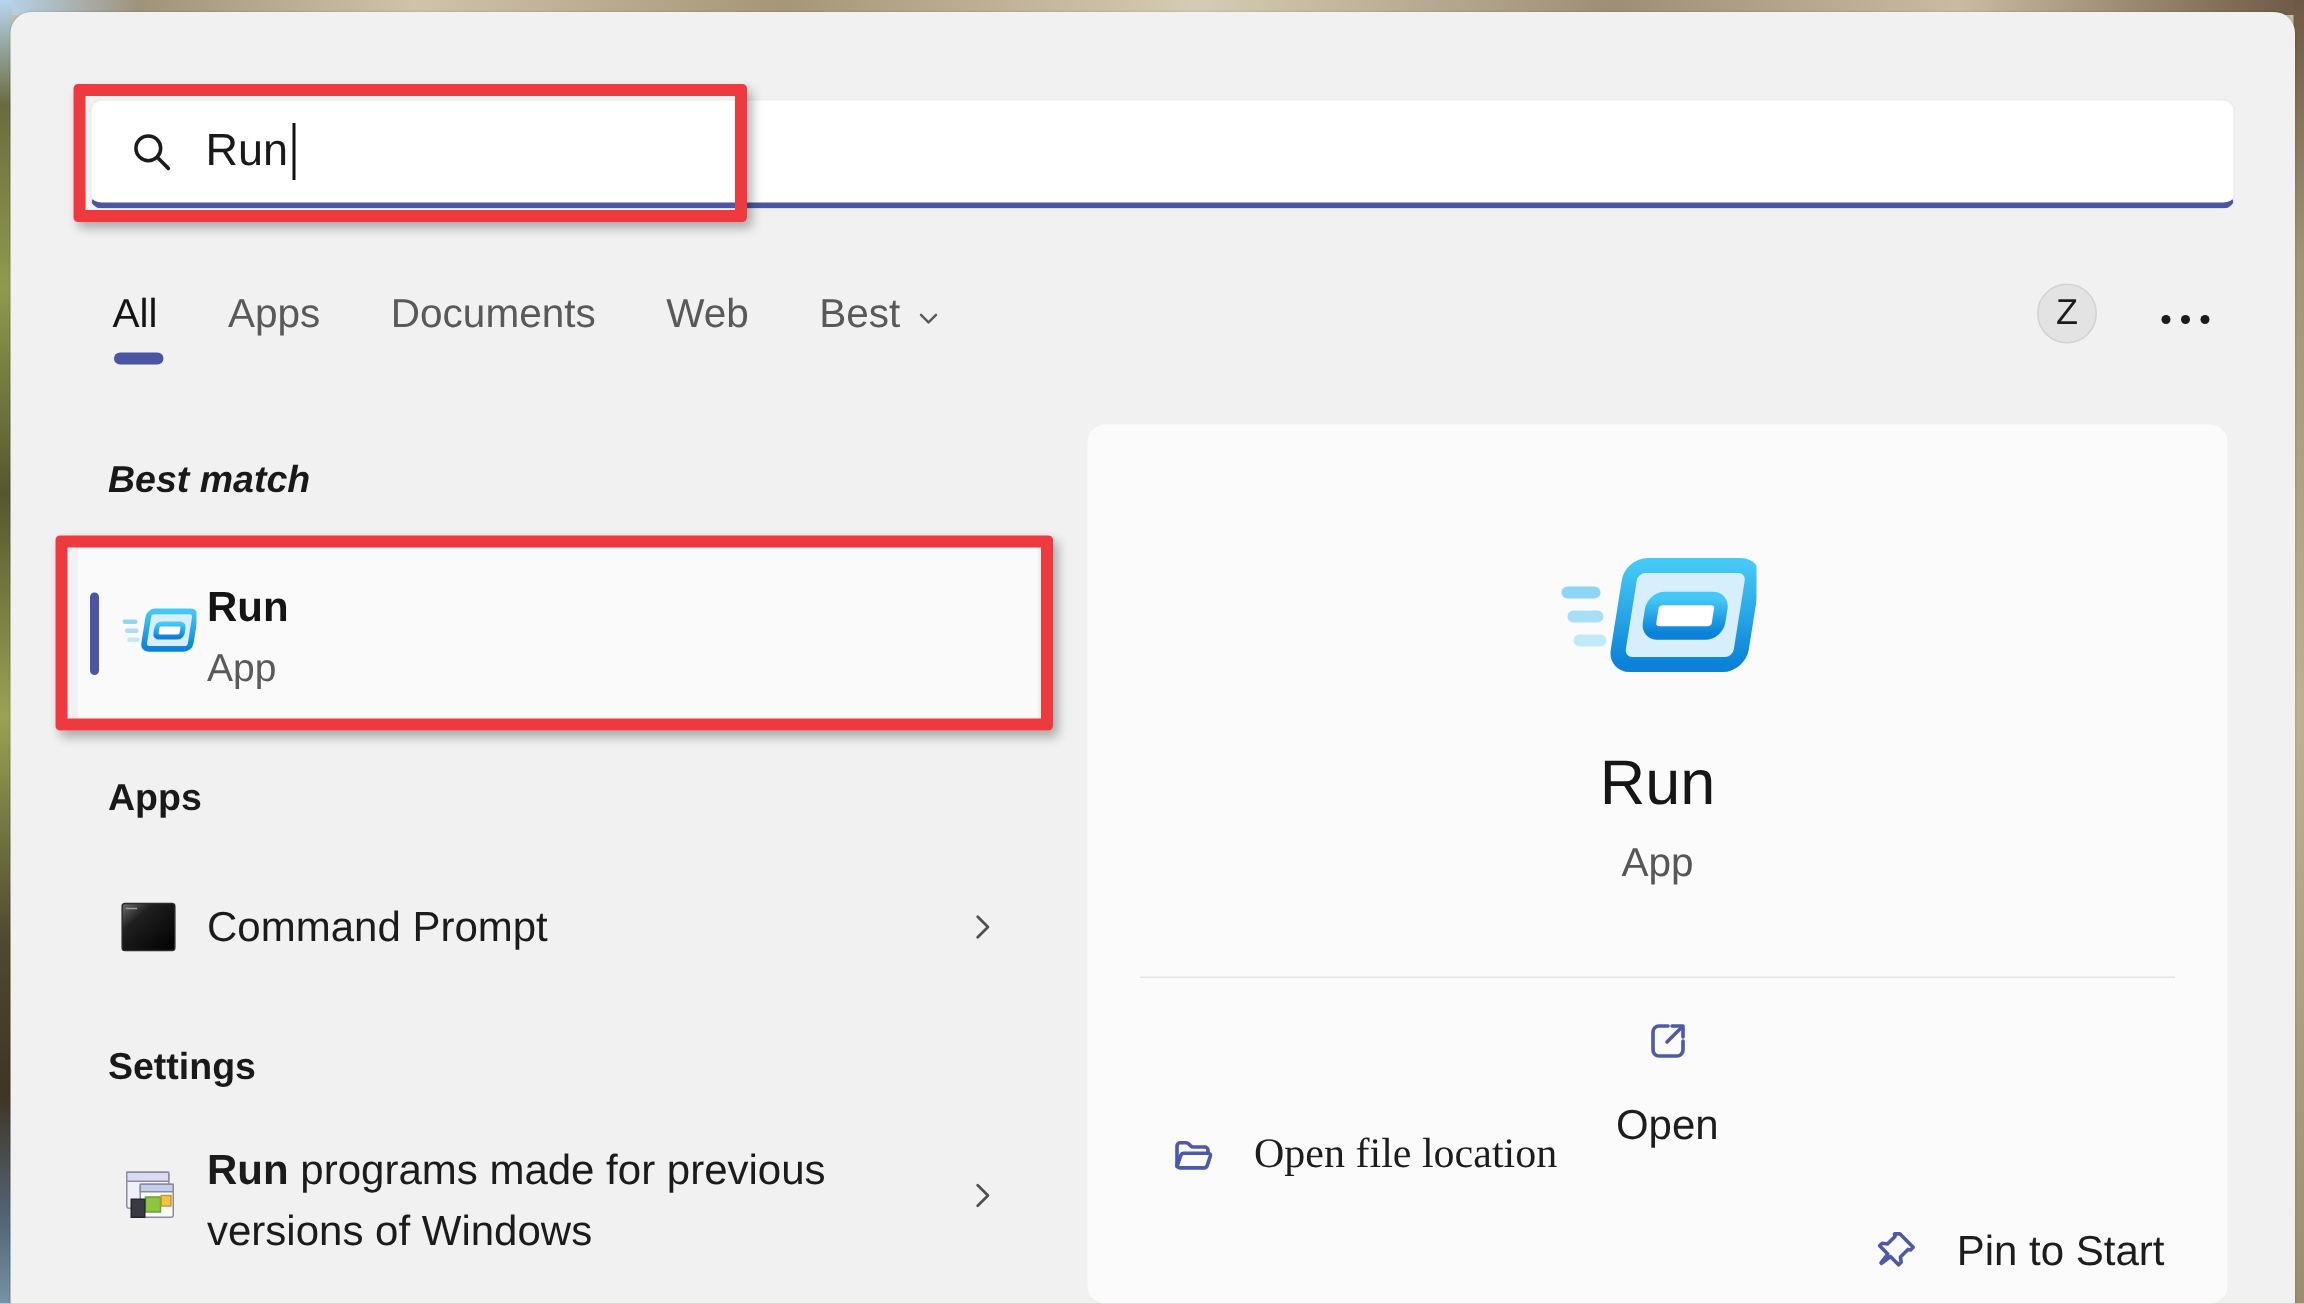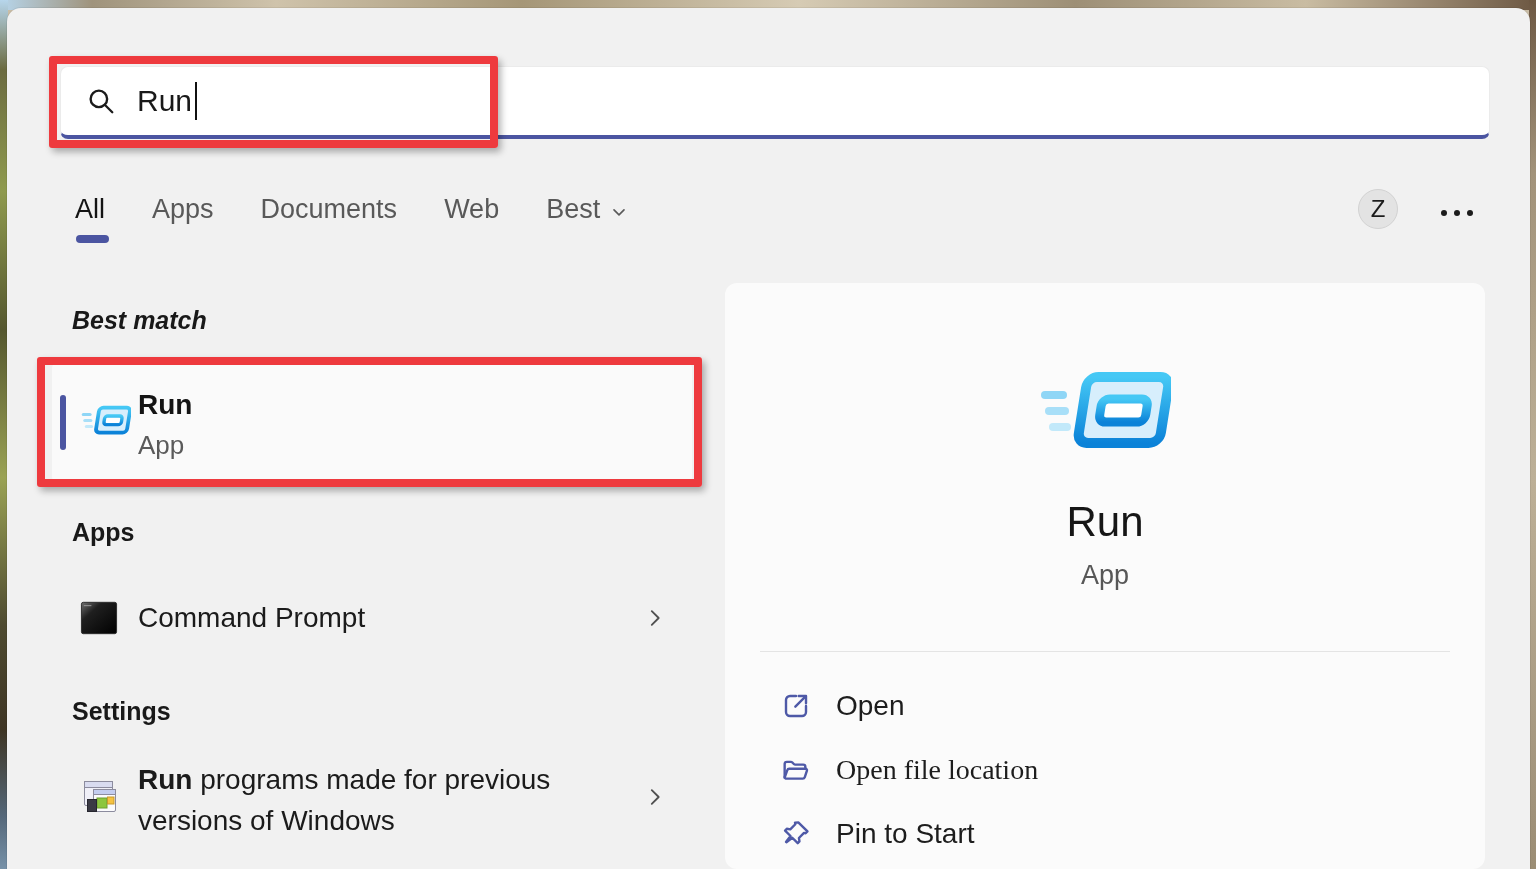--- a/index.html
+++ b/index.html
@@ -82,21 +82,21 @@
   .card-icon { position:absolute; left:50%; top:86px; transform:translateX(-50%);
     width:132px; height:84px; }
   .card-title { position:absolute; left:0; top:215px; width:100%; text-align:center;
     font-size:42px; color:#161616; }
   .card-sub { position:absolute; left:0; top:277px; width:100%; text-align:center;
     font-size:27px; color:#575757; }
   .divider { position:absolute; left:35px; right:35px; top:368px; height:1px; background:#e4e4e4; }
   .action { position:absolute; left:42px; right:42px; height:56px; display:flex;
     align-items:center; gap:24px; padding-left:13px; font-size:28px; color:#1d1d1d;
     border-radius:6px; cursor:pointer; }
-  .a1 { top:395px; } .a2 { top:459px;font-family:Liberation Serif, serif; } .a3 { top:523px; }
+  .a1 { top:395px;flex-direction:column; } .a2 { top:459px;font-family:Liberation Serif, serif; } .a3 { top:523px;justify-content:flex-end; }
   .a-icon { width:32px; height:32px; display:inline-flex; }
 
   svg { display:block; width:100%; height:100%; }
 </style>
 </head>
 <body>
 
 <div class="stage">
 
   <div class="edge edge-top"></div>

